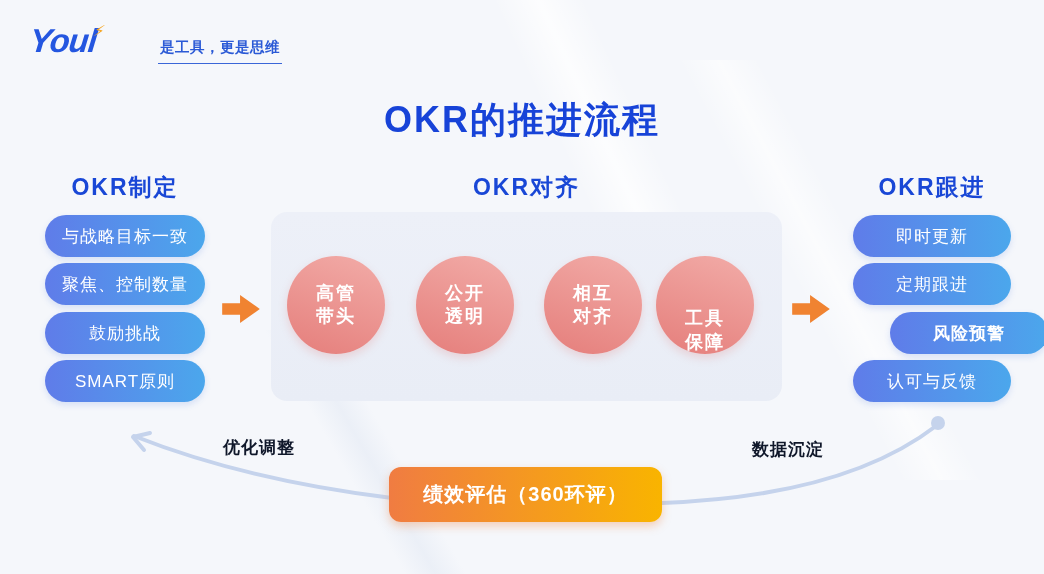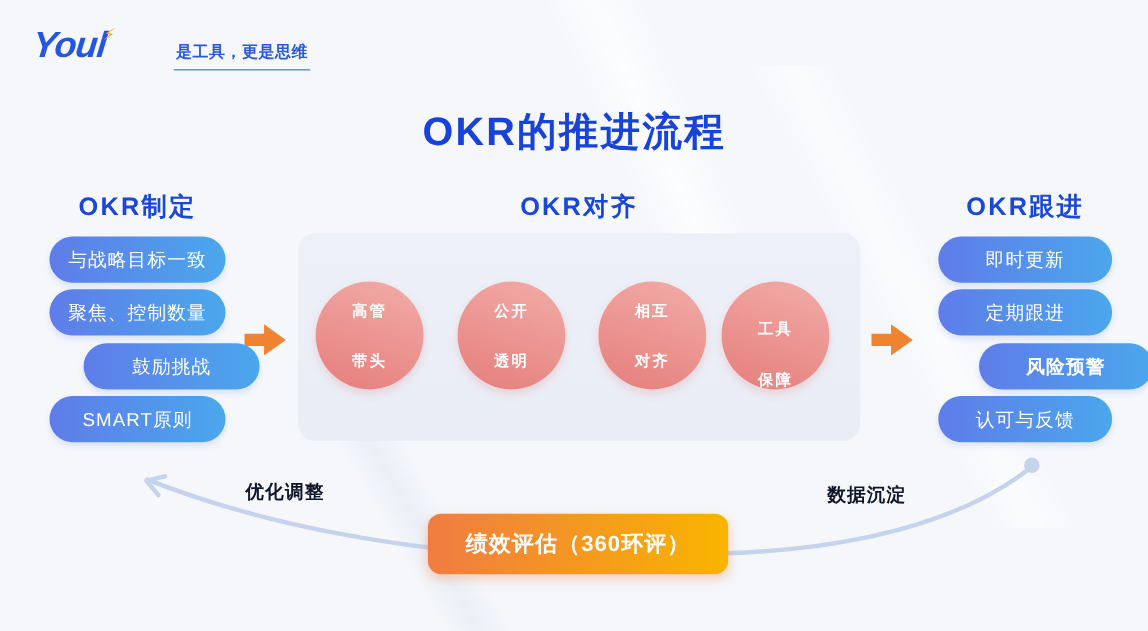--- a/index.html
+++ b/index.html
@@ -40,23 +40,23 @@
     color:#fff;font-size:17px;font-weight:500;letter-spacing:1px;
     display:flex;align-items:center;justify-content:center;
     box-shadow:0 3px 6px rgba(80,120,220,.18);}
   .pill.r{width:158px;}
 
   
   .align-panel{position:absolute;left:271px;top:212px;width:511px;height:189px;border-radius:16px;
     background:linear-gradient(180deg,#edf0f8 0%,#e9edf6 100%);}
   .circle{position:absolute;top:256px;width:98px;height:98px;border-radius:50%;
     background:linear-gradient(200deg,#f2aca8 0%,#e57e7b 100%);
-    color:#fff;font-size:14px;font-weight:700;letter-spacing:2px;line-height:1.3;
+    color:#fff;font-size:18px;font-weight:700;letter-spacing:2px;line-height:1.3;
     display:flex;flex-direction:column;align-items:center;justify-content:center;
-    box-shadow:0 4px 8px rgba(229,126,123,.25);gap:28px;}
+    box-shadow:0 4px 8px rgba(229,126,123,.25);}
 
   
   .flow-arrow{position:absolute;top:293px;width:38px;height:32px;}
 
   
   .curves{position:absolute;left:0;top:0;width:1044px;height:574px;z-index:1;pointer-events:none;}
 
   
   .eval-btn{position:absolute;left:389px;top:467px;width:273px;height:55px;border-radius:12px;z-index:2;
     background:linear-gradient(90deg,#f07c42 0%,#f9b400 100%);
@@ -82,21 +82,21 @@
 <div class="tagline">是工具，更是思维</div>
 
 <div class="page-title">OKR的推进流程</div>
 
 <div class="col-title left">OKR制定</div>
 <div class="col-title mid">OKR对齐</div>
 <div class="col-title right">OKR跟进</div>
 
 <div class="pill" style="left:45px;top:215px;">与战略目标一致</div>
 <div class="pill" style="left:45px;top:263px;">聚焦、控制数量</div>
-<div class="pill" style="left:45px;top:312px;margin-left:31px;">鼓励挑战</div>
+<div class="pill" style="left:45px;top:312px;">鼓励挑战</div>
 <div class="pill" style="left:45px;top:360px;">SMART原则</div>
 
 <svg class="flow-arrow" style="left:222px;" viewBox="0 0 40 34">
   <polygon points="0,11 19,11 19,2 40,17 19,32 19,23 0,23" fill="#f08331"></polygon>
 </svg>
 
 <div class="align-panel"></div>
 <div class="circle" style="left:287px;">
   <span>高管</span>
   <span>带头</span>

